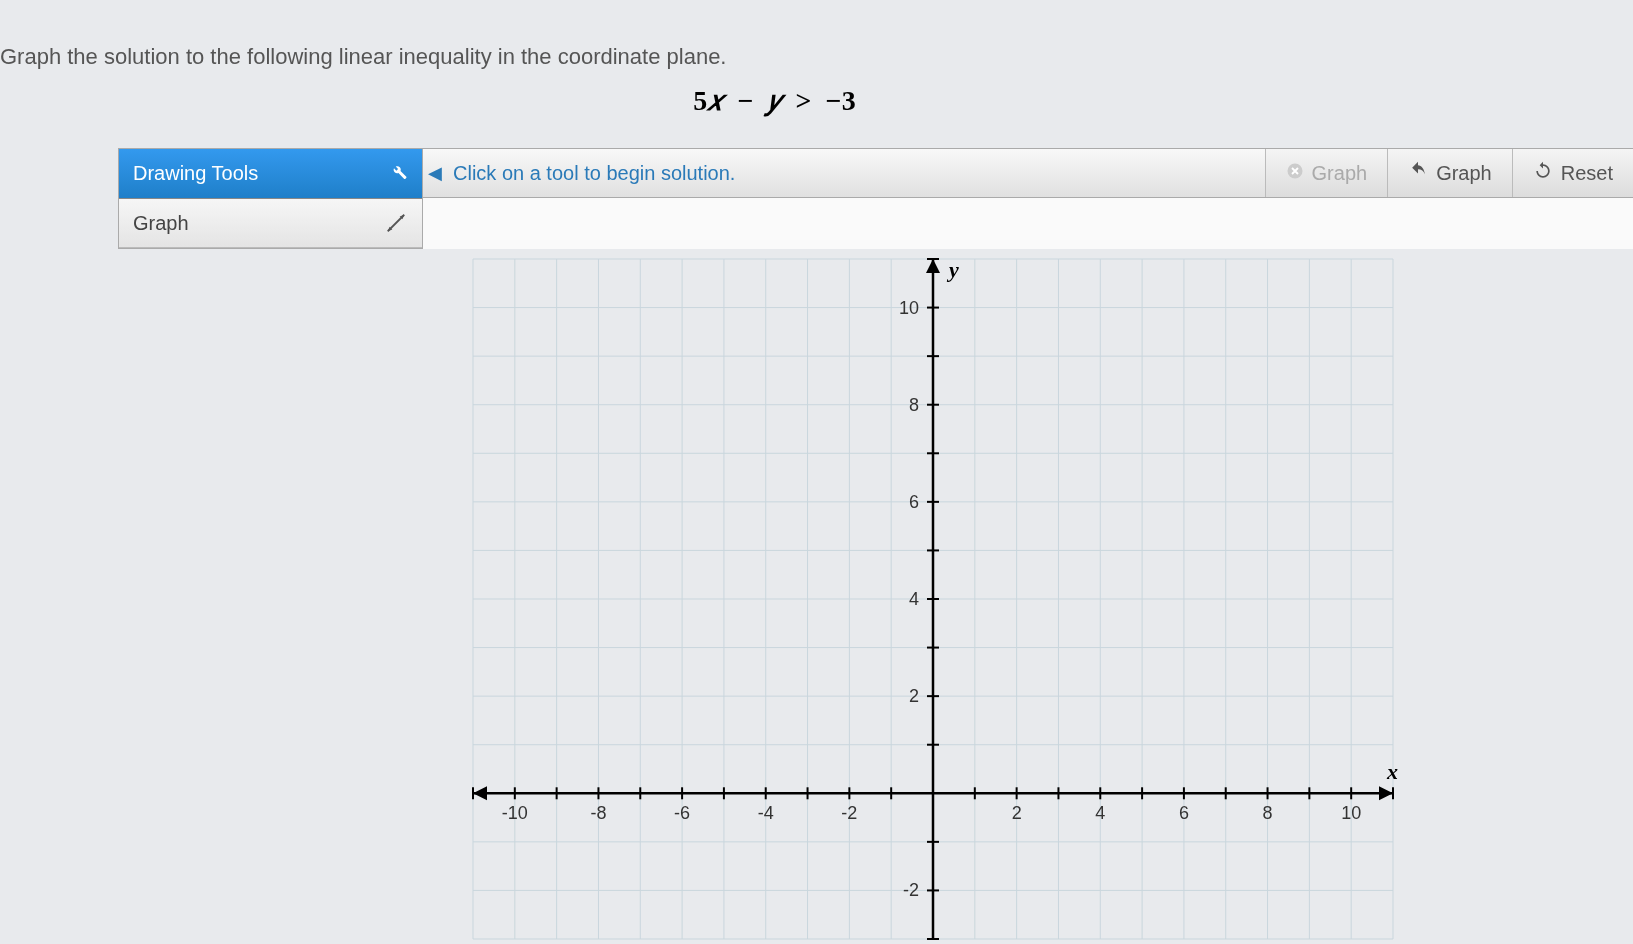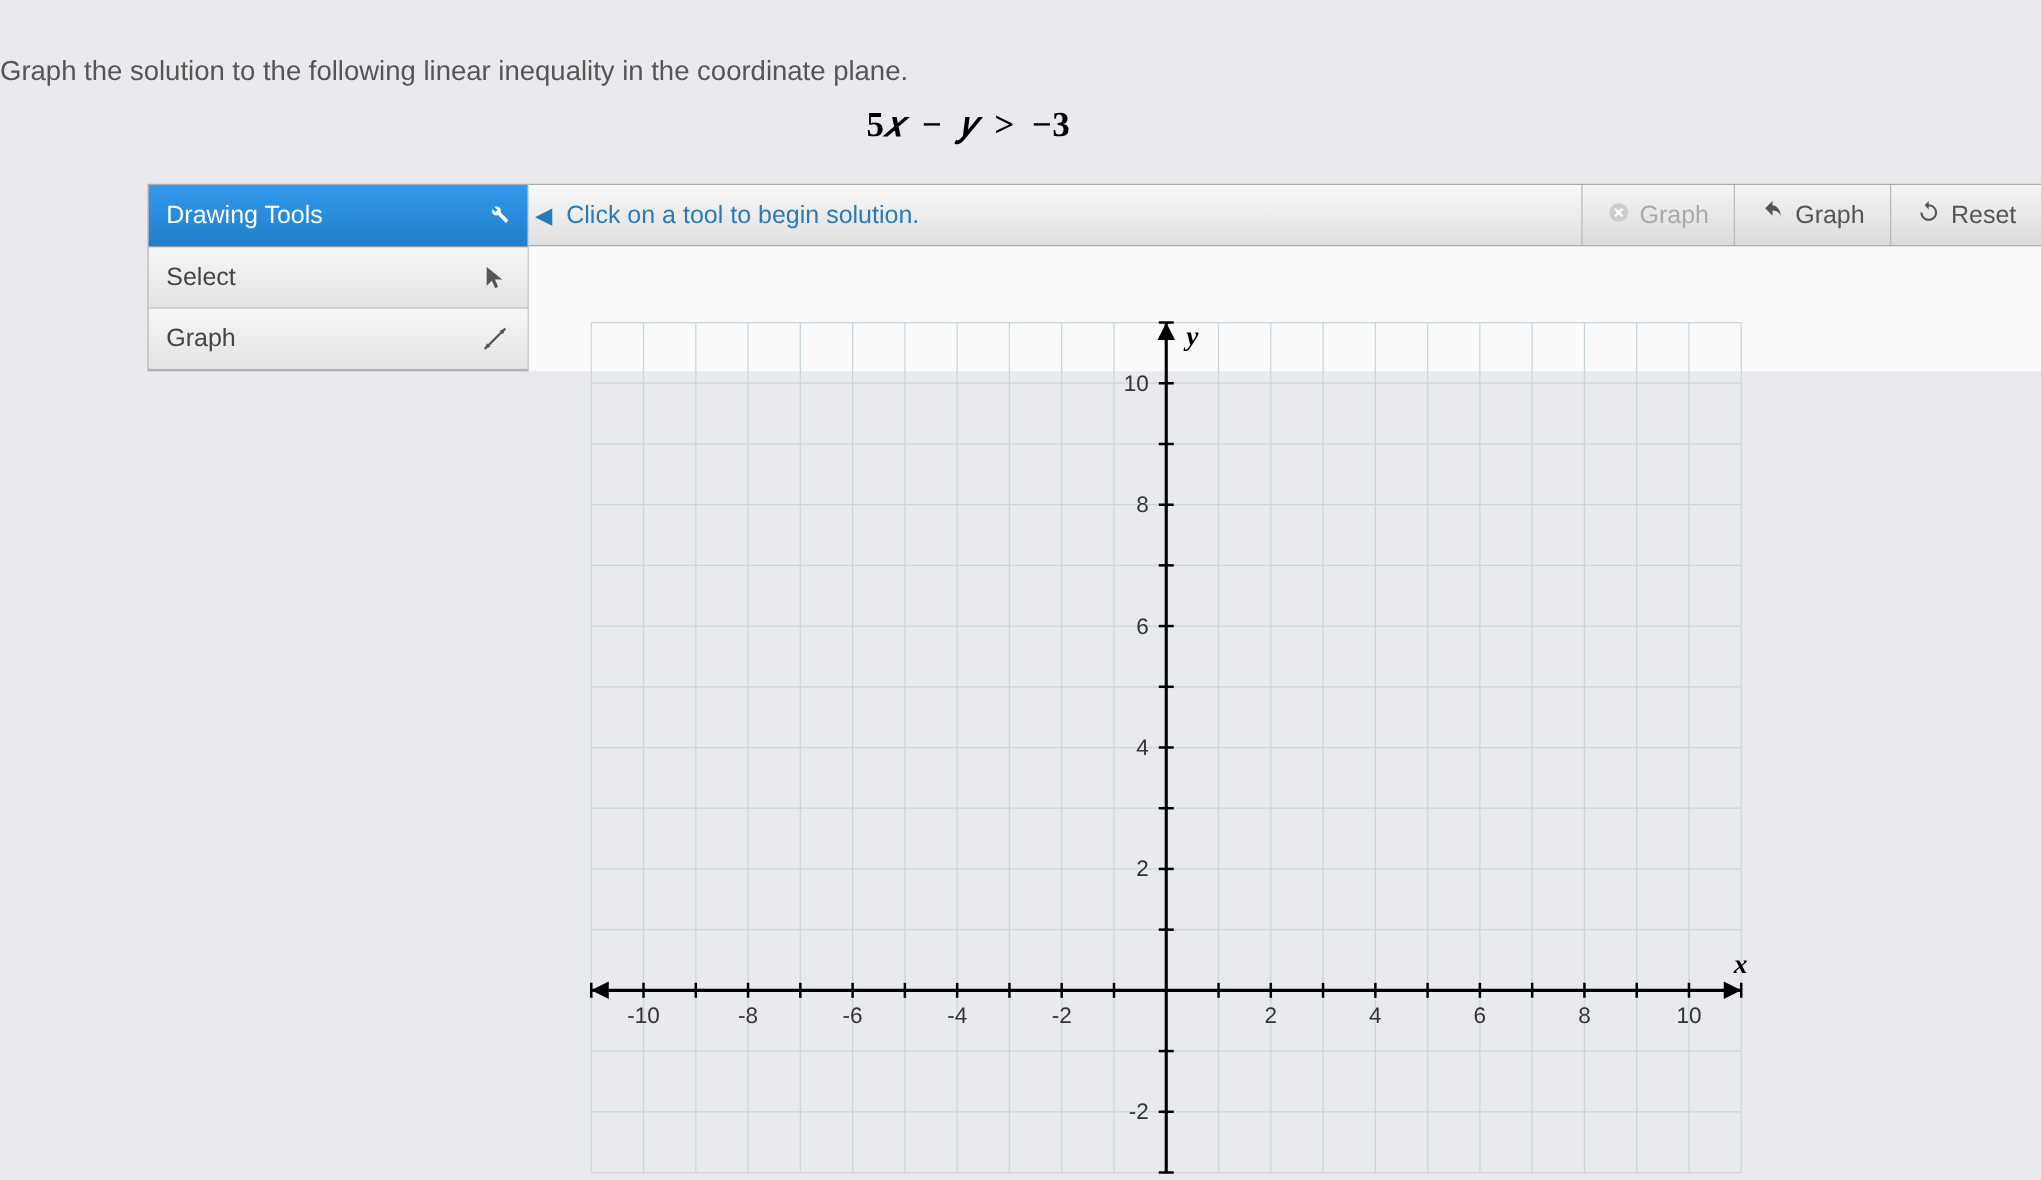--- a/index.html
+++ b/index.html
@@ -143,28 +143,20 @@
 </div>
 
 <div class="workspace">
 
   <div class="tools-panel">
     <div class="tools-header">
       <span>Drawing Tools</span>
       <span class="wrench">
         <svg width="20" height="20" viewBox="0 0 24 24" fill="#fff">
             <path d="M22 19l-7-7c.6-1.5.3-3.3-.9-4.5-1.3-1.3-3.2-1.5-4.8-.8l2.8 2.8-2.1 2.1L7.2 8.8c-.8 1.6-.5 3.5.8 4.8 1.2 1.2 3 1.5 4.5.9l7 7c.3.3.8.3 1.1 0l1.4-1.4c.3-.3.3-.8 0-1.1z"></path>
-          </svg>
-      </span>
-    </div>
-    <div class="tool-item">
-      <span>Select</span>
-      <span class="tool-icon">
-        <svg width="20" height="20" viewBox="0 0 24 24" fill="#555">
-            <path d="M4 2l0 18 5-5 3 7 3-1-3-7 7 0z"></path>
           </svg>
       </span>
     </div>
     <div class="tool-item">
       <span>Graph</span>
       <span class="tool-icon">
         <svg width="22" height="22" viewBox="0 0 24 24">
             <line x1="3" y1="21" x2="21" y2="3" stroke="#555" stroke-width="2"></line>
             <polygon points="21,3 16,5 19,8" fill="#555"></polygon>
             <polygon points="3,21 8,19 5,16" fill="#555"></polygon>

